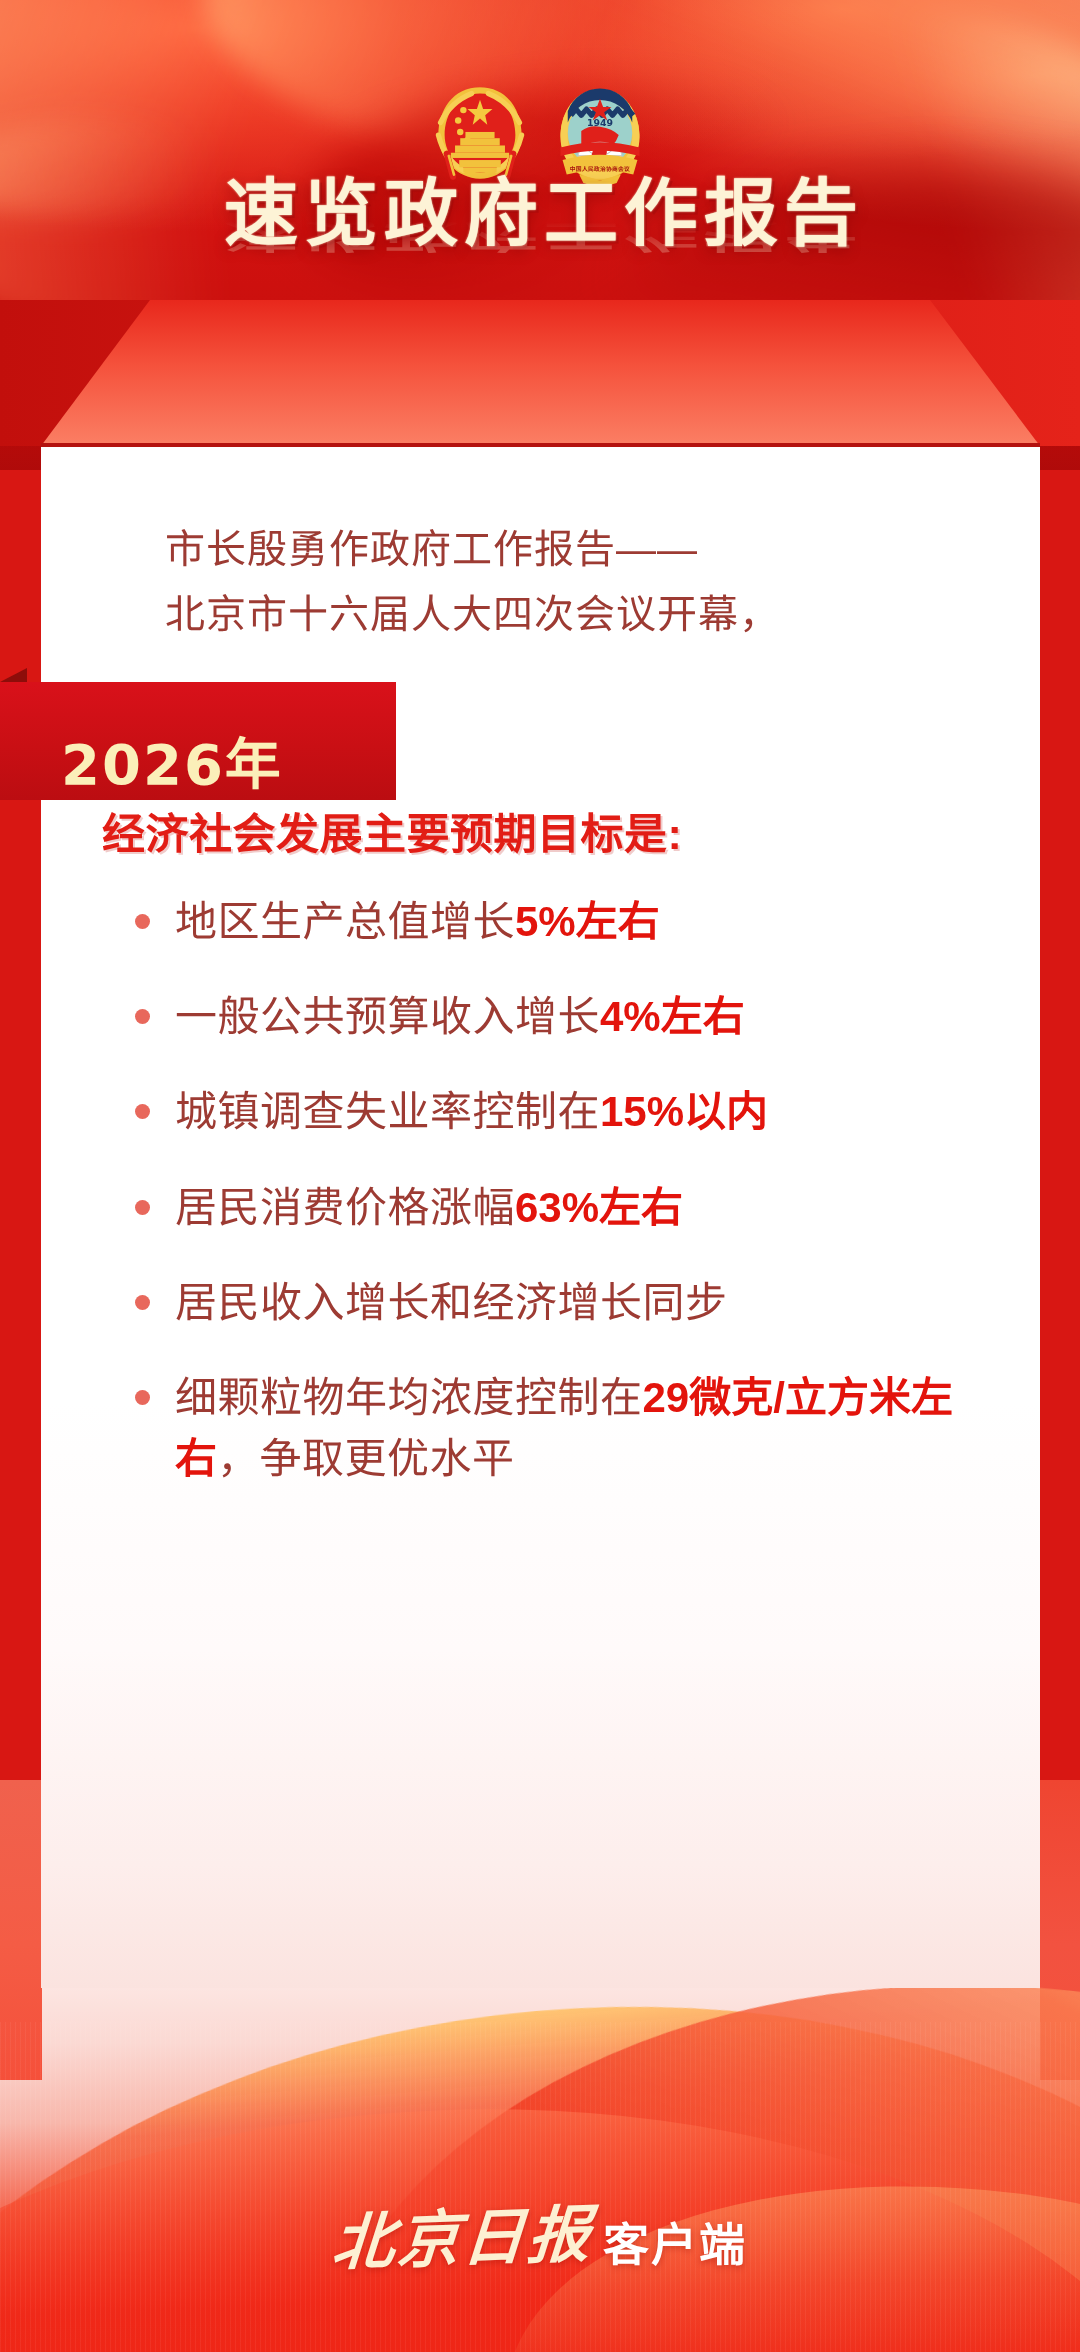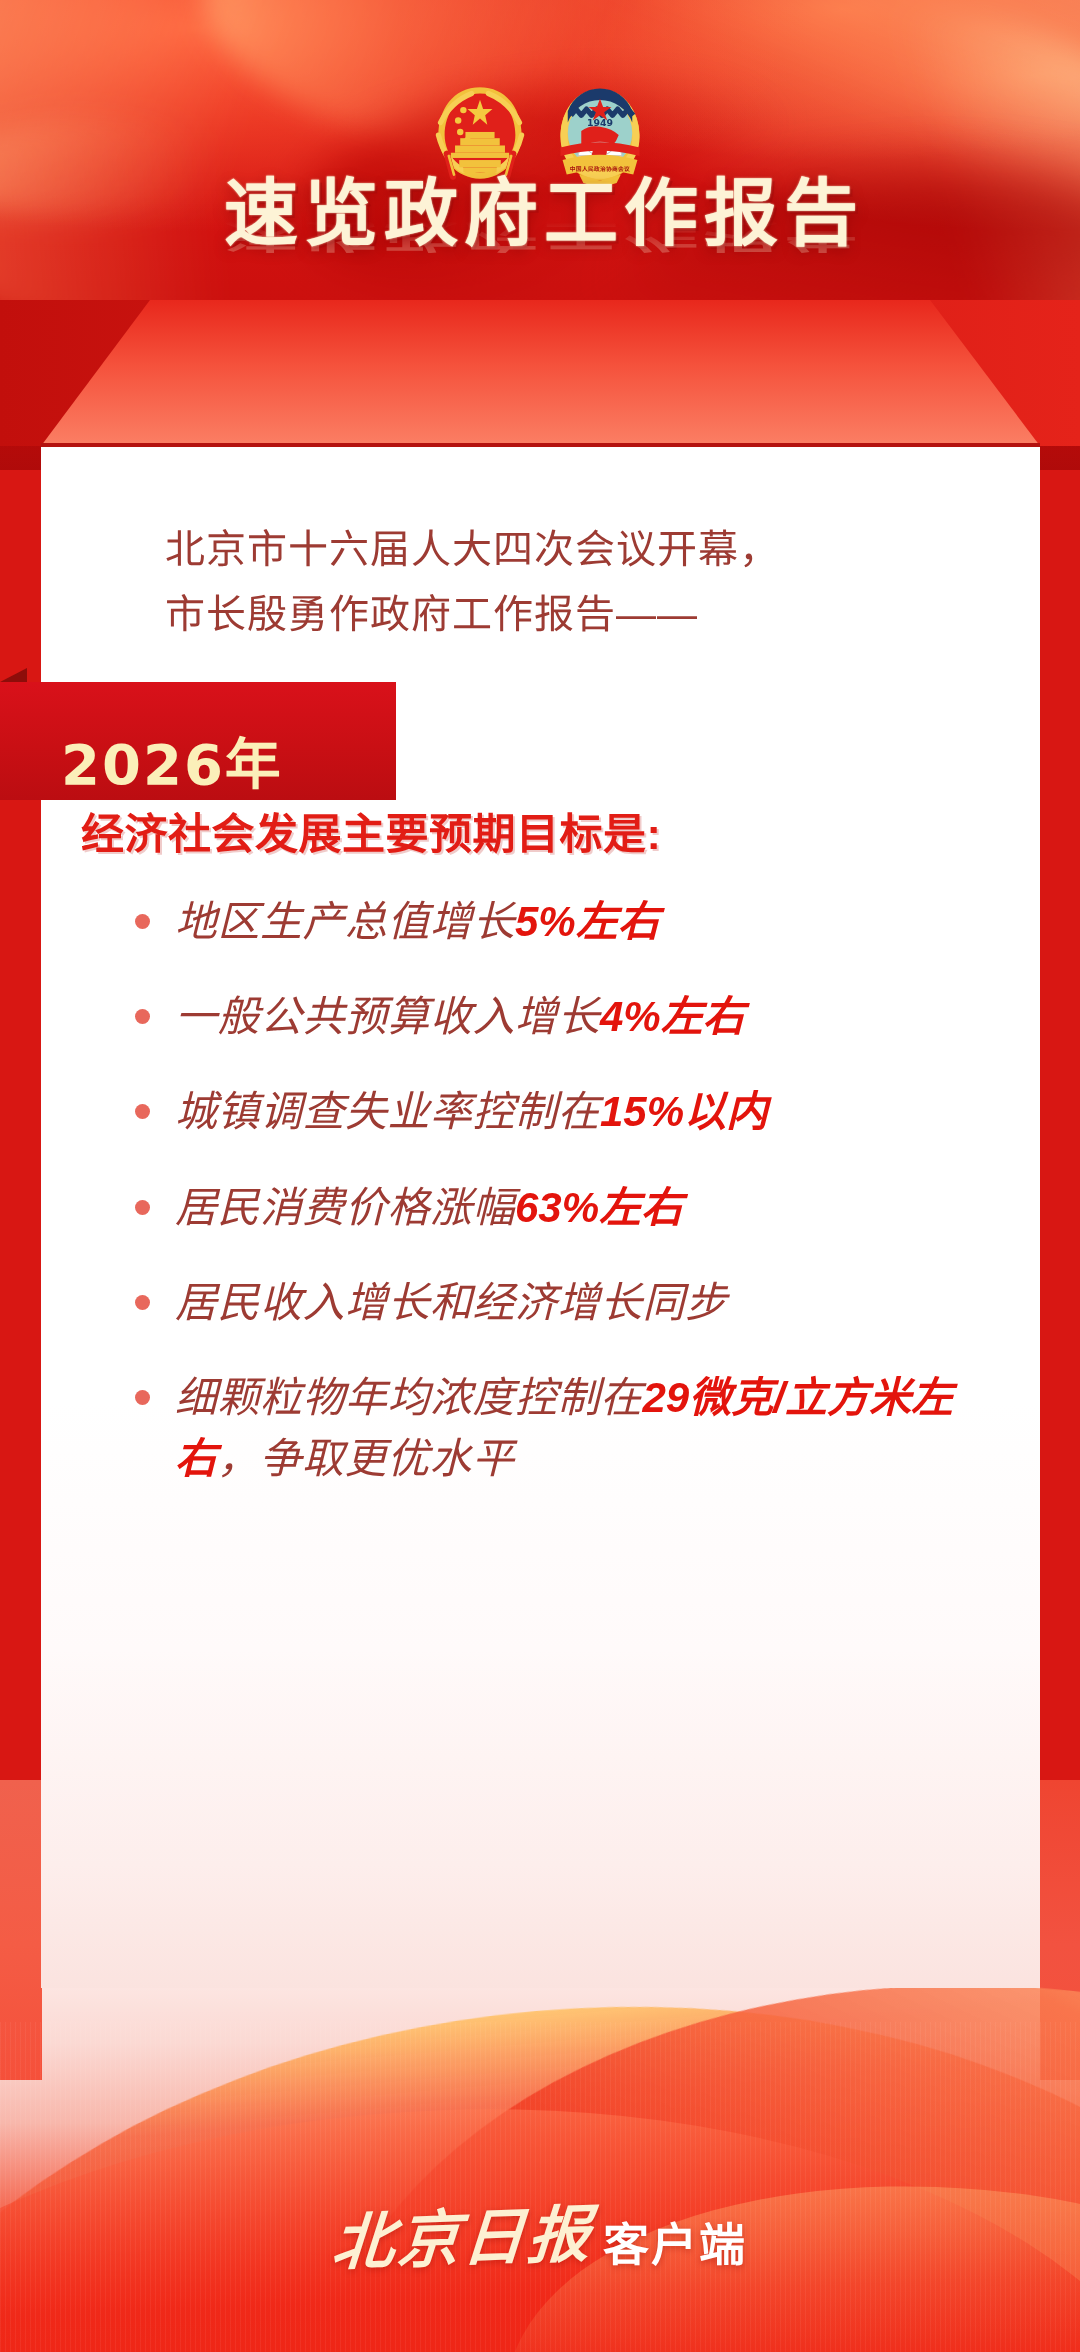--- a/index.html
+++ b/index.html
@@ -130,28 +130,28 @@
   }
   .year-text{
     padding-left:61px;
     color:#fbefb9;
     font-family:"DejaVu Sans","Liberation Sans",sans-serif;
     font-weight:700; font-size:56px; letter-spacing:2px;
   }
 
   
   .sec-head{
-    margin:152px 0 12px 0; padding-left:40px;
+    margin:152px 0 12px 0; padding-left:61px;
     color:#e21d15;
     font-weight:700; font-size:43px; letter-spacing:.5px;
     text-shadow:2px 2px 0 rgba(185,20,12,.22);
   }
 
   
-  .bullets{ list-style:none; margin:30px 0 0 0; padding:0 62px 0 92px;font-style:italic; }
+  .bullets{ list-style:none; margin:30px 0 0 0; padding:0 62px 0 92px; }
   .bullets li{
     position:relative; padding-left:42px; margin-bottom:34px;
     color:#9d3b33; font-size:42px; line-height:1.46; letter-spacing:.5px;
   }
   .bullets li::before{
     content:""; position:absolute; left:2px; top:23px;
     width:15px; height:15px; border-radius:50%;
     background:#e8685c;
   }
   .bullets li b{ color:#e3140c; font-weight:700; letter-spacing:0; }
@@ -299,22 +299,22 @@
   </div>
 
   <div class="title-wrap">
     <div class="title">速览政府工作报告</div>
     <div class="title-reflect">速览政府工作报告</div>
   </div>
 
   <div class="card">
 
     <div class="intro">
+      <div>市长殷勇作政府工作报告——</div>
       <div>北京市十六届人大四次会议开幕，</div>
-      <div>市长殷勇作政府工作报告——</div>
     </div>
 
     <div class="year-ribbon">
       <div class="year-fold"></div>
       <div class="year-body">
         <span class="year-text">2026年</span>
       </div>
     </div>
 
     <div class="sec-head">经济社会发展主要预期目标是:</div>

